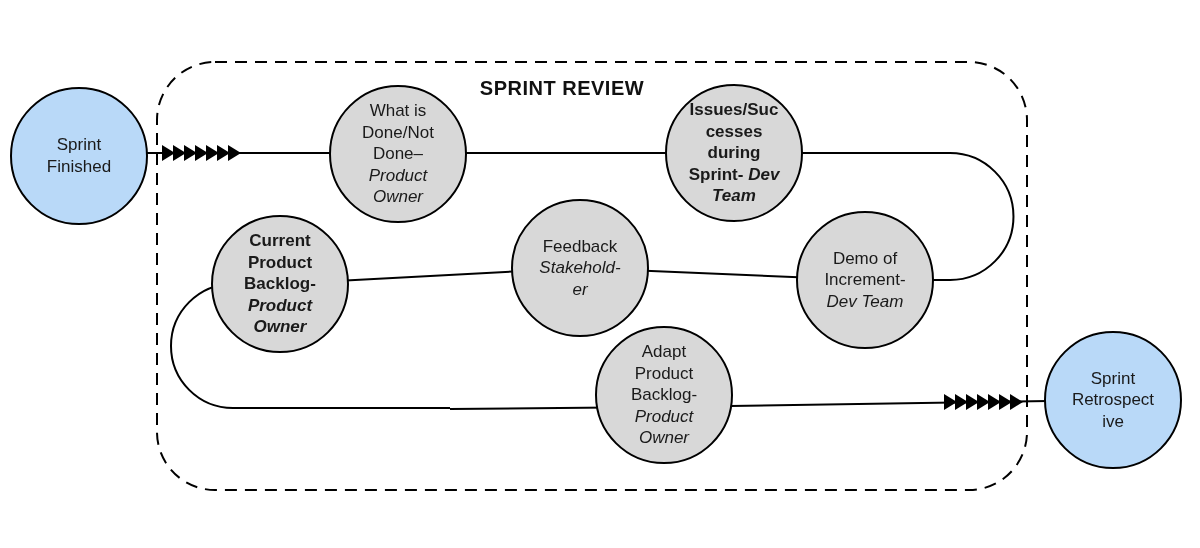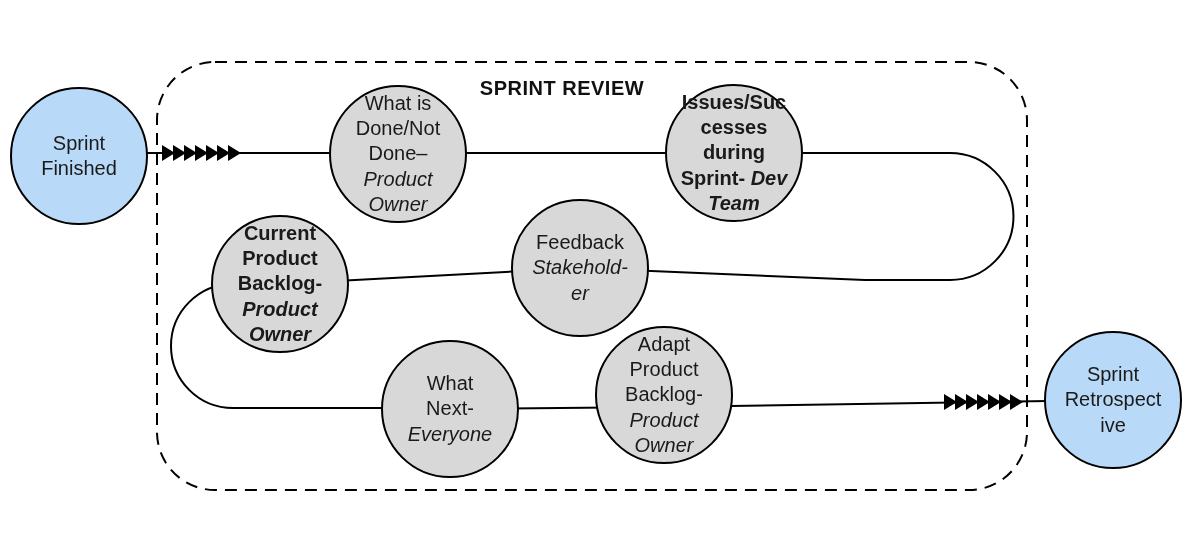--- a/index.html
+++ b/index.html
@@ -25,21 +25,21 @@
     width: 138px;
     height: 138px;
     box-sizing: border-box;
     border: 2px solid #000000;
     border-radius: 50%;
     display: flex;
     align-items: center;
     justify-content: center;
     text-align: center;
     white-space: pre-line;
-    font-size: 20px;
+    font-size: 17px;
     line-height: 1.27;
     color: #1a1a1a;
     padding: 6px;
   }
   .node--gray { background: var(--node-gray, #d8d8d8); }
   .node--blue { background: var(--node-blue, #b9d9f8); align-items: center; }
   .node em { font-style: italic; }
   #title {
     position: absolute;
     left: 562px;
@@ -126,26 +126,26 @@
 </span><em>Product
 Owner</em></div>
   </div>
 
   <div class="node node--gray" style="left:511px; top:199px;">
     <div><span>Feedback
 </span><em>Stakehold-
 er</em></div>
   </div>
 
+  <div class="node node--gray" style="left:796px; top:211px;">
+    <div><span>Demo of
+Increment-
+</span><em>Dev Team</em></div>
+  </div>
 
-  <div class="node node--gray" style="left:381px; top:340px;">
-    <div><span>What
-Next-
-</span><em>Everyone</em></div>
-  </div>
 
   <div class="node node--gray" style="left:595px; top:326px;">
     <div><span>Adapt
 Product
 Backlog-
 </span><em>Product
 Owner</em></div>
   </div>
 
   <div class="node node--blue" style="left:1044px; top:331px;">

